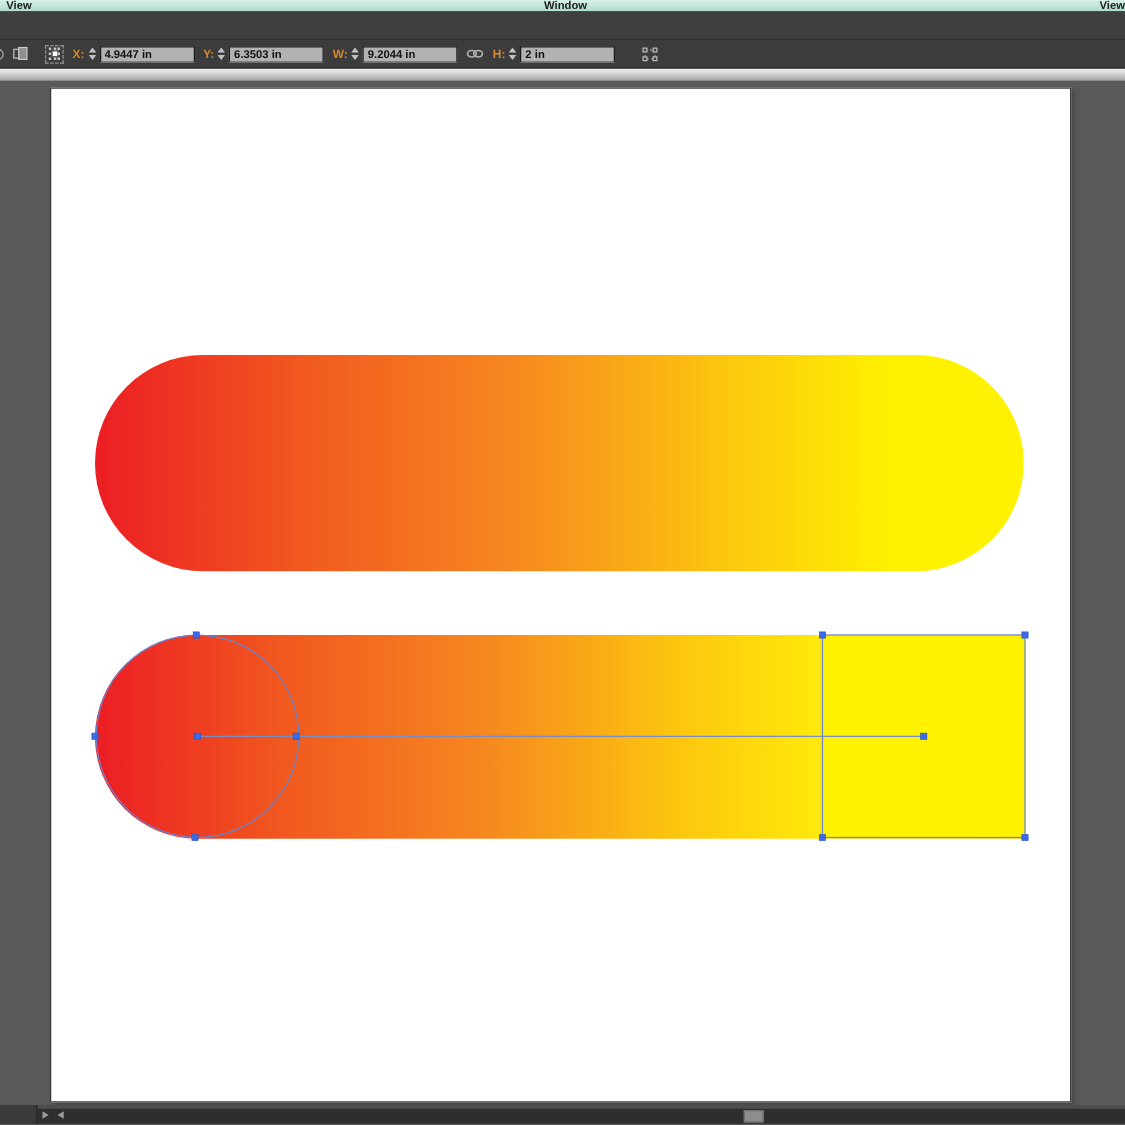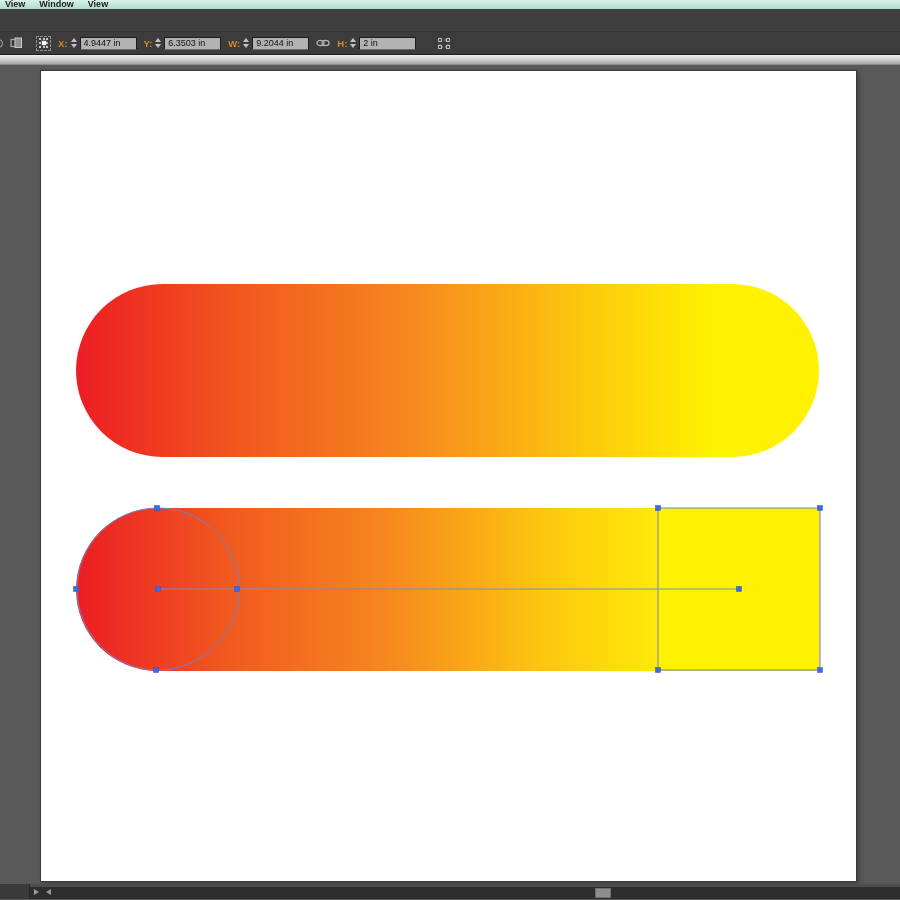--- a/index.html
+++ b/index.html
@@ -4,21 +4,21 @@
 <style>
   * { margin:0; padding:0; box-sizing:border-box; }
   html,body { width:900px; height:900px; overflow:hidden; font-family:"Liberation Sans", sans-serif; }
   body { background:#595959; }
 
   
   .menu-bar {
     height:9px; width:100%;
     background:linear-gradient(180deg, var(--menu-bar-top), var(--menu-bar-bottom));
     display:flex; align-items:center; gap:14px; padding-left:5px;
-    font-size:9px; font-weight:bold; color:#1c1c1c; line-height:9px;
+    font-size:9px; font-weight:bold; color:#1c1c1c; line-height:9px;justify-content:space-between;
   }
   .menu-item { cursor:default; }
 
   
   .app-top-bar { height:23px; width:100%; background:var(--chrome-dark); border-bottom:1px solid #333; }
 
   .control-bar {
     height:23px; width:100%; background:var(--control-bar);
     display:flex; align-items:center; gap:7px; padding-left:0; color:#c9c9c9;
     border-bottom:1px solid #1f1f1f;
@@ -29,23 +29,23 @@
   .ref-point { width:15px; height:15px; border:1px dashed #8e8e8e; position:relative; display:grid; grid-template-columns:repeat(3,1fr); grid-template-rows:repeat(3,1fr); padding:1px; margin-left:6px; }
   .ref-point i { width:2px; height:2px; background:#c4c4c4; align-self:center; justify-self:center; }
   .ref-point i.center { width:4px; height:4px; background:#ffffff; outline:1px solid #5a5a5a; }
 
   .field-group { display:flex; align-items:center; gap:2px; }
   .field-label { color:var(--label-orange); font-size:9.5px; font-weight:bold; }
   .stepper { display:flex; flex-direction:column; gap:2px; align-items:center; width:8px; }
   .stepper .up    { width:0; height:0; border-left:3px solid transparent; border-right:3px solid transparent; border-bottom:4px solid #c3c3c3; }
   .stepper .down  { width:0; height:0; border-left:3px solid transparent; border-right:3px solid transparent; border-top:4px solid #c3c3c3; }
   .field-input {
-    width:57px; height:13px; background:var(--field-bg);
+    width:76px; height:13px; background:var(--field-bg);
     border:1px solid #1d1d1d; border-bottom-color:#6a6a6a;
-    font-family:"Liberation Sans", sans-serif; font-size:9px; color:#111; padding:0 3px;
+    font-family:"Liberation Sans", sans-serif; font-size:9px; color:#111; padding:0 3px;font-weight:bold;
   }
 
   
   .window-strip { height:10px; width:100%; background:linear-gradient(180deg,#f0f0f0 0%,#d4d4d4 45%,#a7a7a7 100%); border-bottom:1px solid #8c8c8c; }
 
   
   .canvas { position:relative; width:100%; height:819px; background:var(--pasteboard); }
   .artboard {
     position:absolute; left:40px; top:5px; width:817px; height:812px;
     background:var(--artboard); border:1px solid #3a3a3a;

